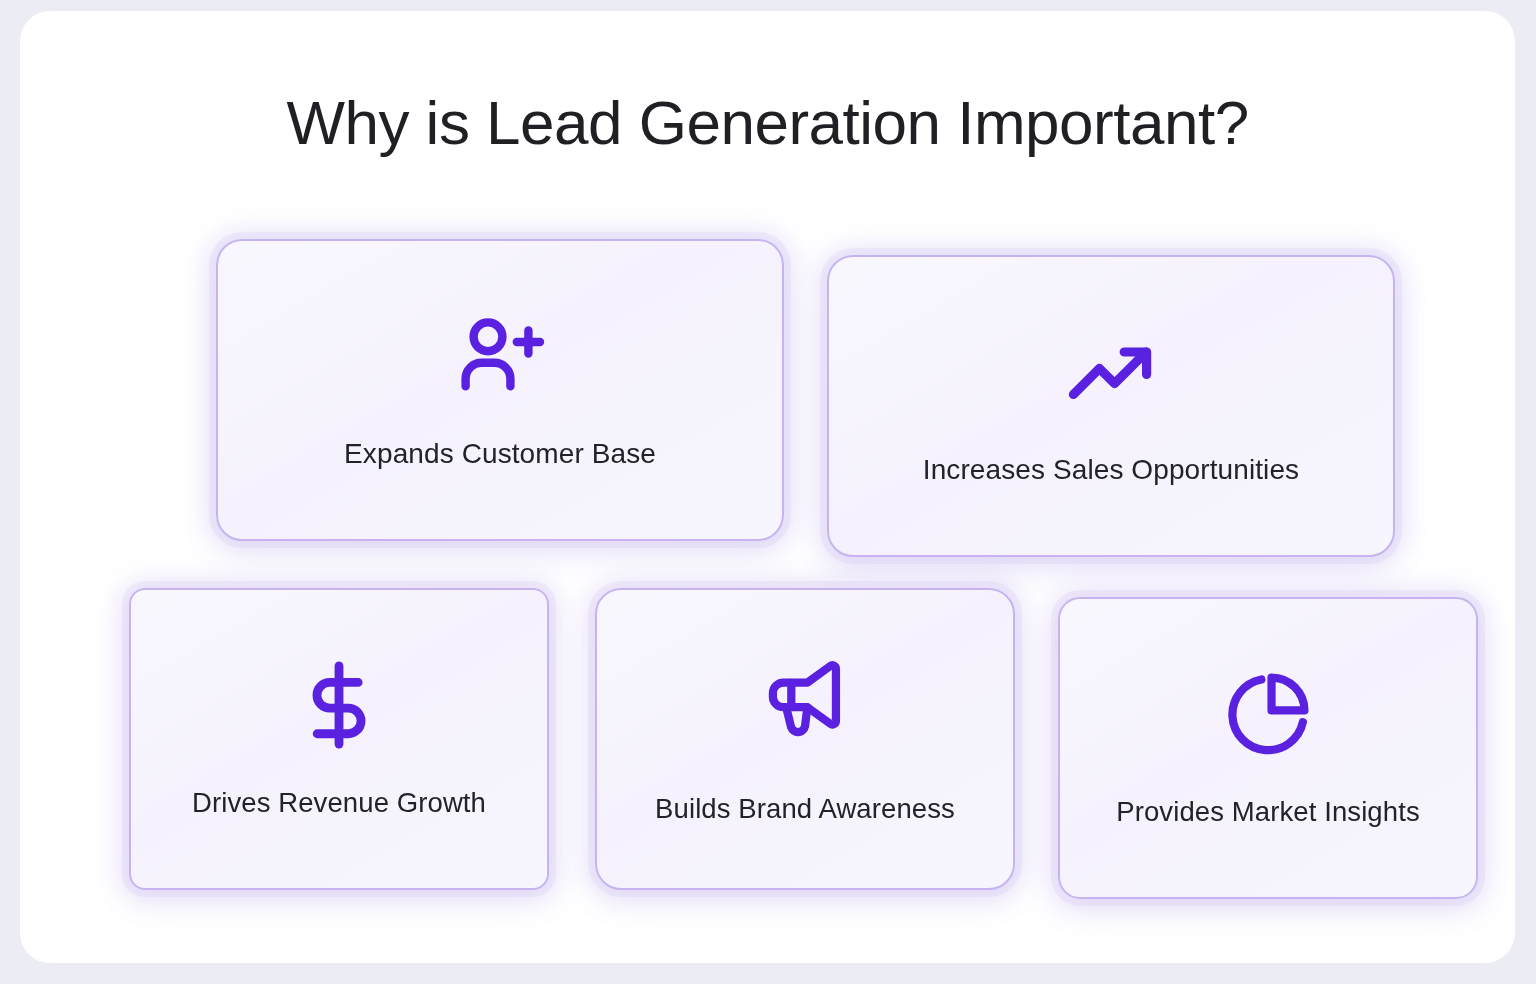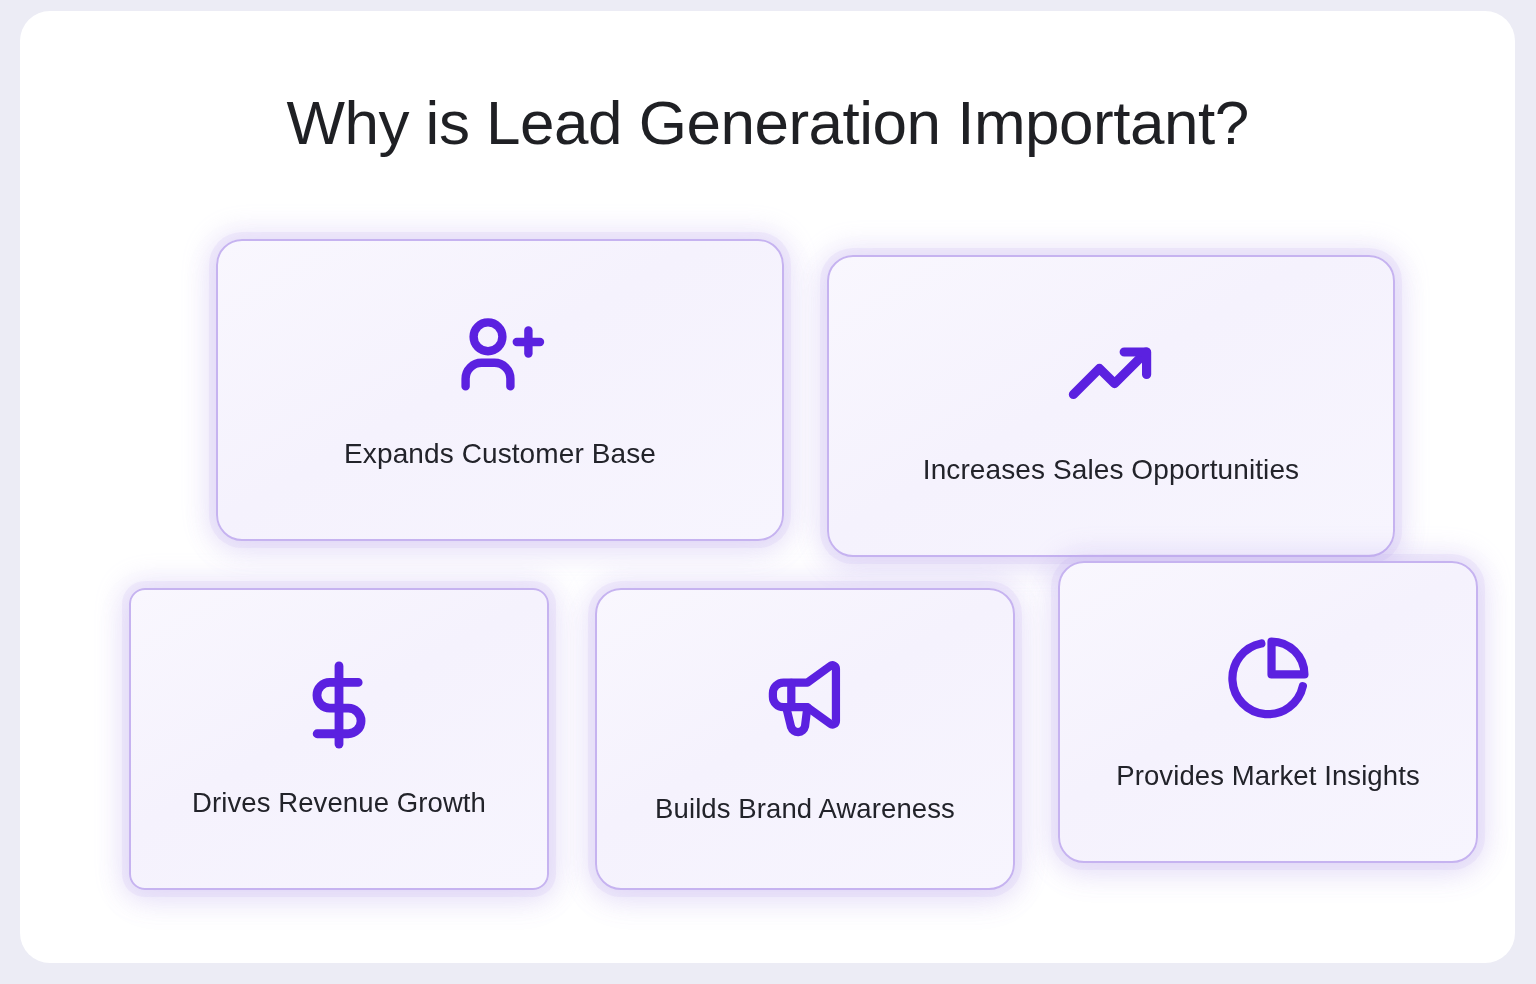--- a/index.html
+++ b/index.html
@@ -64,21 +64,21 @@
     align-items: center;
     justify-content: center;
   }
 
   
   .card.r1c1 { left: 160px;  top: 228px; width: 568px;  height: 302px; }
   .card.r1c2 { left: 771px;  top: 244px; width: 568px;  height: 302px; }
   
   .card.r2c1 { left: 73px;   top: 577px; width: 420px;  height: 302px; border-radius: 16px; }
   .card.r2c2 { left: 539px;  top: 577px; width: 420px;  height: 302px; gap: 12px; }
-  .card.r2c3 { left: 1002px; top: 550px; width: 420px;  height: 302px; }
+  .card.r2c3 { left: 1002px; top: 586px; width: 420px;  height: 302px; border-radius: 22px; }
 
   .card-icon {
     width: 104px;
     height: 104px;
     display: flex;
     align-items: center;
     justify-content: center;
     margin-top: -6px;
     margin-bottom: 30px;
   }

